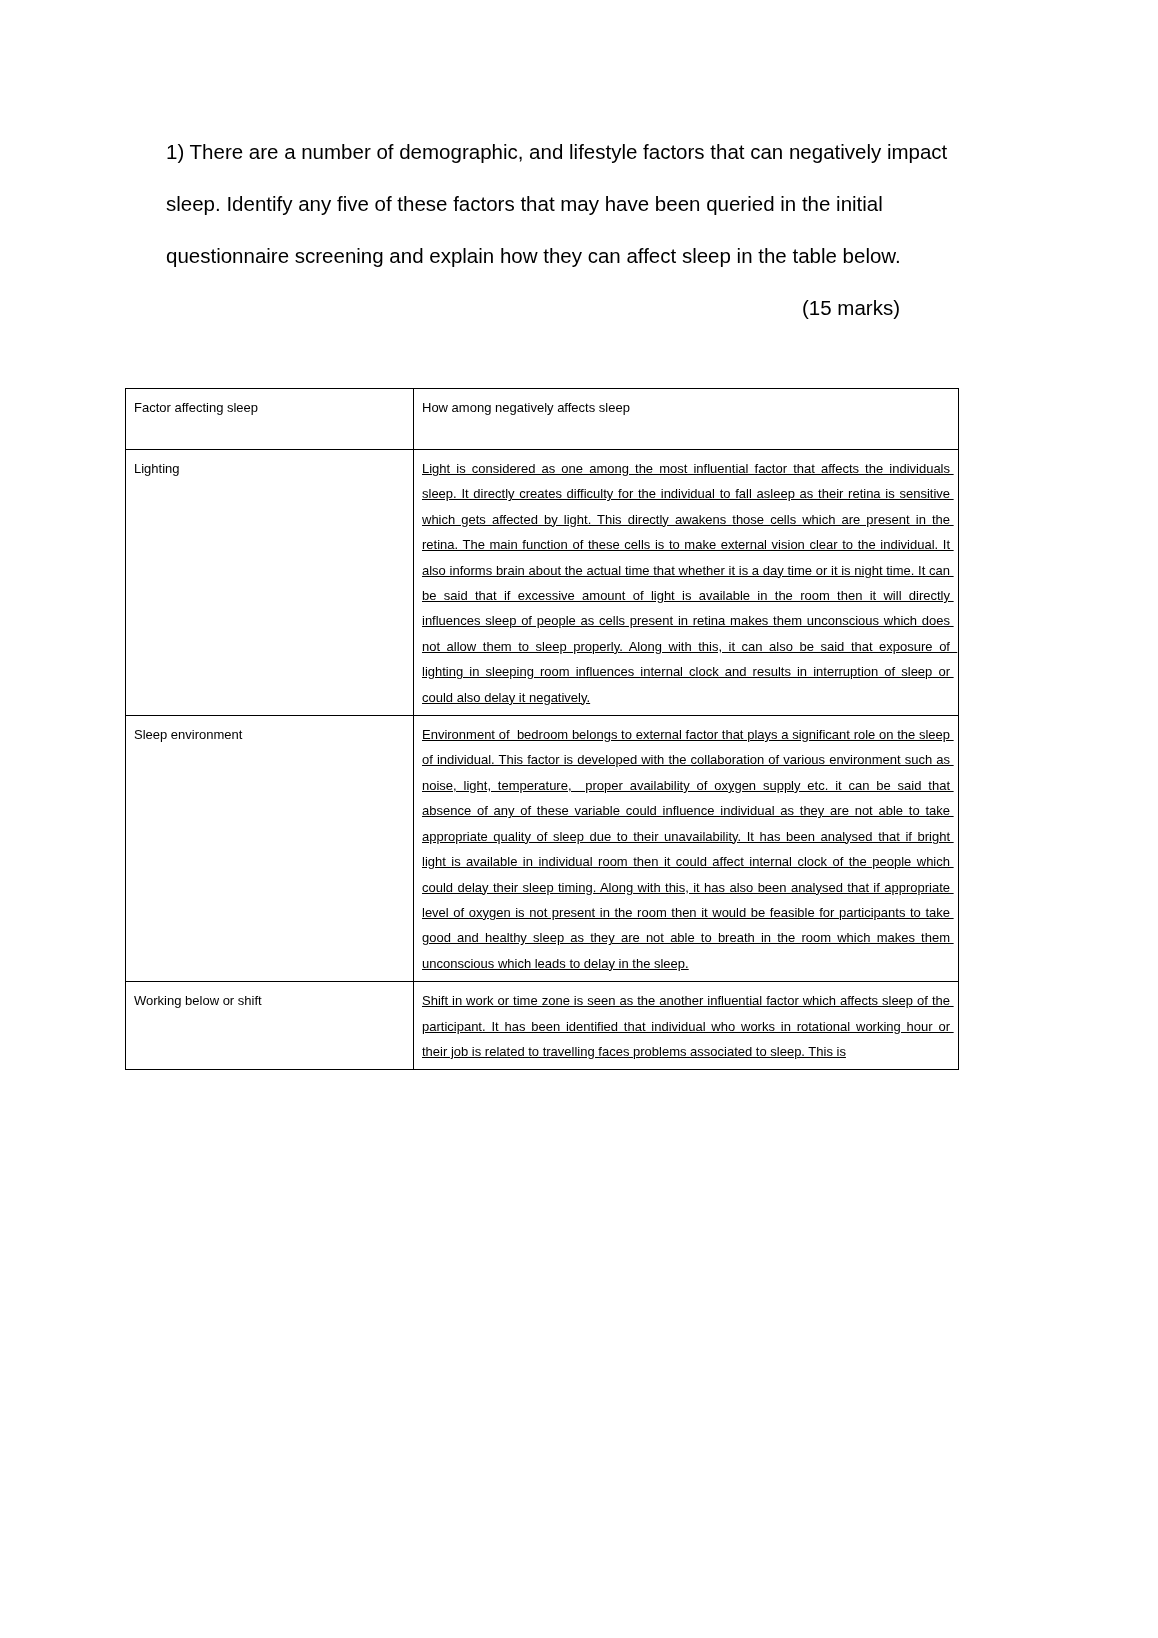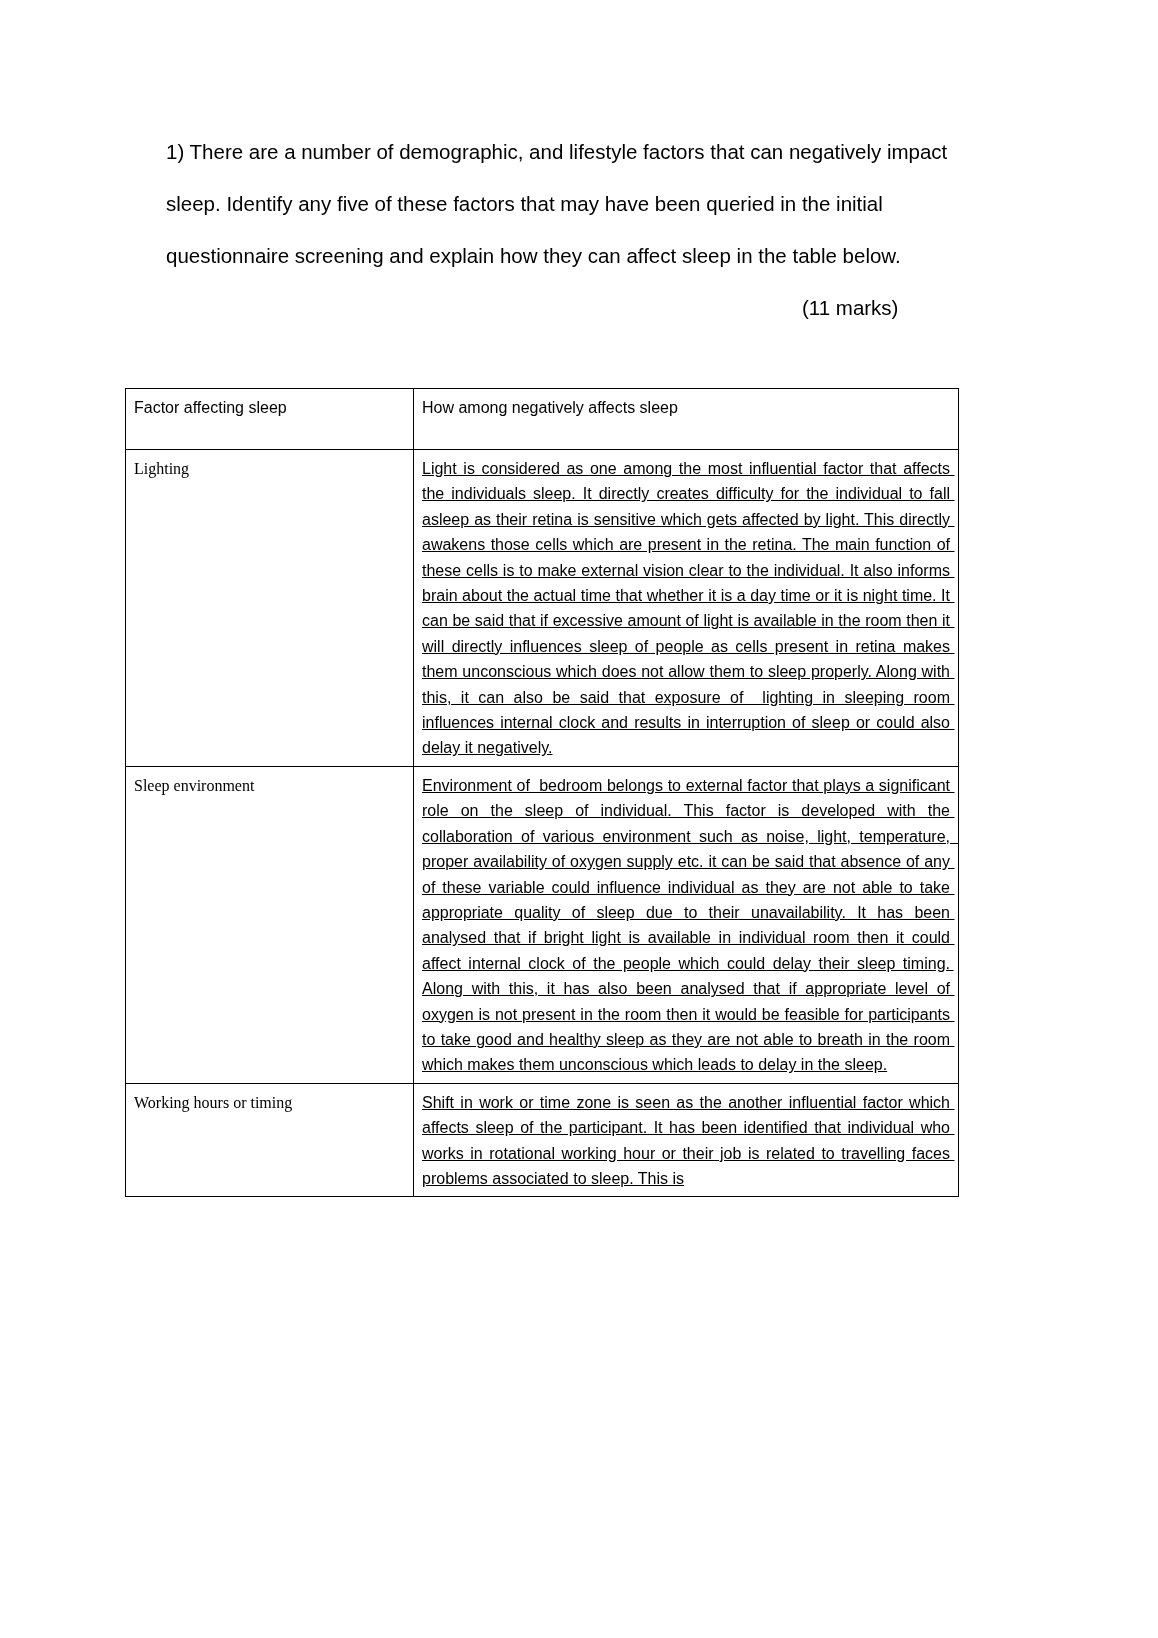--- a/index.html
+++ b/index.html
@@ -55,31 +55,30 @@
     width: 833px;
     border-collapse: collapse;
     table-layout: fixed;
   }
   table.factor-table td,
   table.factor-table th {
     border: 1.3px solid #000000;
     vertical-align: top;
     padding: 6px 8px 5px 8px;
     font-weight: normal;
-    font-size: 16px;
+    font-size: 13px;
     line-height: 25.4px;
   }
   col.col-factor { width: 288px; }
   col.col-desc   { width: 545px; }
 
   td.factor-cell {
     text-align: left;
     white-space: nowrap;
     overflow: hidden;
-    font-family: Liberation Serif, serif;
   }
   td.desc-cell {
     text-align: justify;
     text-justify: inter-word;
     hyphens: none;
     white-space: pre-wrap;
     text-decoration: underline;
   }
   th.header-cell {
     text-align: left;
@@ -93,21 +92,21 @@
   }
 </style>
 </head>
 <body>
 
 <div class="page">
 
   <div class="question-block">
     <p class="question-para">1) There are a number of demographic, and lifestyle factors that can negatively impact sleep. Identify any five of these factors that may have been queried in the initial questionnaire screening and explain how they can affect sleep in the table below.</p>
     <div class="marks-line">
-      <span class="marks-value">(11 marks)</span>
+      <span class="marks-value">(15 marks)</span>
     </div>
   </div>
 
   <table class="factor-table">
     <colgroup>
       <col class="col-factor">
       <col class="col-desc">
     </colgroup>
     <thead>
       <tr class="header-row">
@@ -118,19 +117,19 @@
     <tbody>
       <tr>
         <td class="factor-cell">Lighting</td>
         <td class="desc-cell">Light is considered as one among the most influential factor that affects the individuals sleep. It directly creates difficulty for the individual to fall asleep as their retina is sensitive which gets affected by light. This directly awakens those cells which are present in the retina. The main function of these cells is to make external vision clear to the individual. It also informs brain about the actual time that whether it is a day time or it is night time. It can be said that if excessive amount of light is available in the room then it will directly influences sleep of people as cells present in retina makes them unconscious which does not allow them to sleep properly. Along with this, it can also be said that exposure of  lighting in sleeping room influences internal clock and results in interruption of sleep or could also delay it negatively.</td>
       </tr>
       <tr>
         <td class="factor-cell">Sleep environment</td>
         <td class="desc-cell">Environment of  bedroom belongs to external factor that plays a significant role on the sleep of individual. This factor is developed with the collaboration of various environment such as noise, light, temperature,  proper availability of oxygen supply etc. it can be said that absence of any of these variable could influence individual as they are not able to take appropriate quality of sleep due to their unavailability. It has been analysed that if bright light is available in individual room then it could affect internal clock of the people which could delay their sleep timing. Along with this, it has also been analysed that if appropriate level of oxygen is not present in the room then it would be feasible for participants to take good and healthy sleep as they are not able to breath in the room which makes them unconscious which leads to delay in the sleep.</td>
       </tr>
       <tr class="clip-row">
-        <td class="factor-cell">Working hours or timing</td>
+        <td class="factor-cell">Working below or shift</td>
         <td class="desc-cell">Shift in work or time zone is seen as the another influential factor which affects sleep of the participant. It has been identified that individual who works in rotational working hour or their job is related to travelling faces problems associated to sleep. This is</td>
       </tr>
     </tbody>
   </table>
 
 </div>
 
 </body></html>

